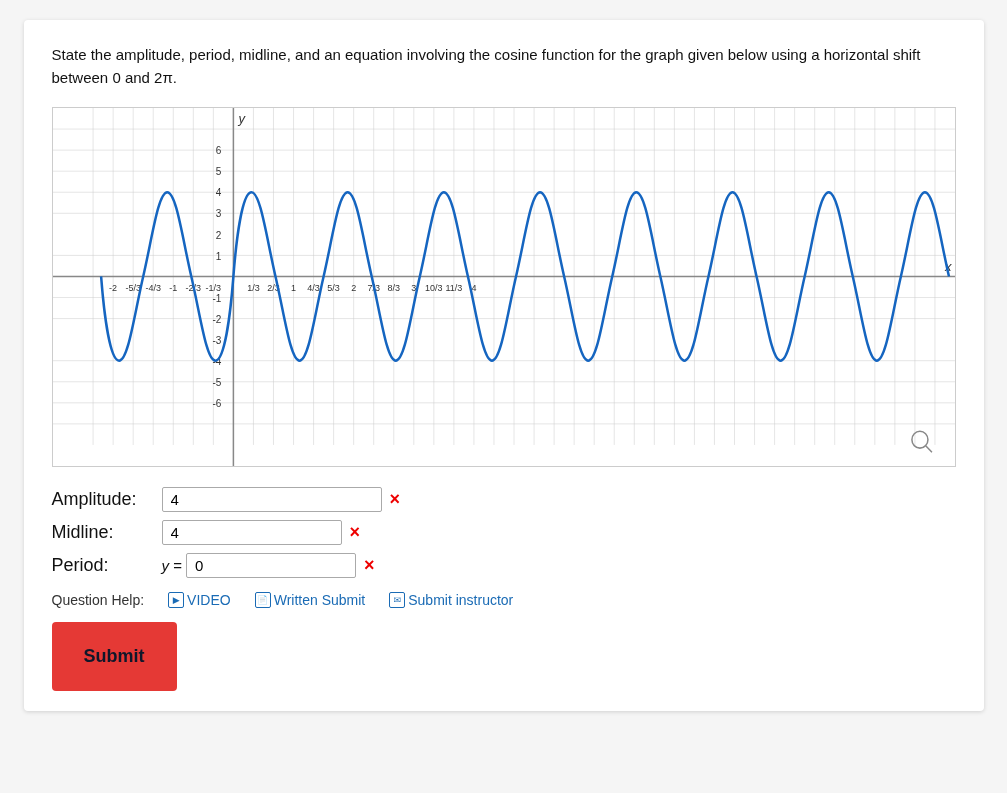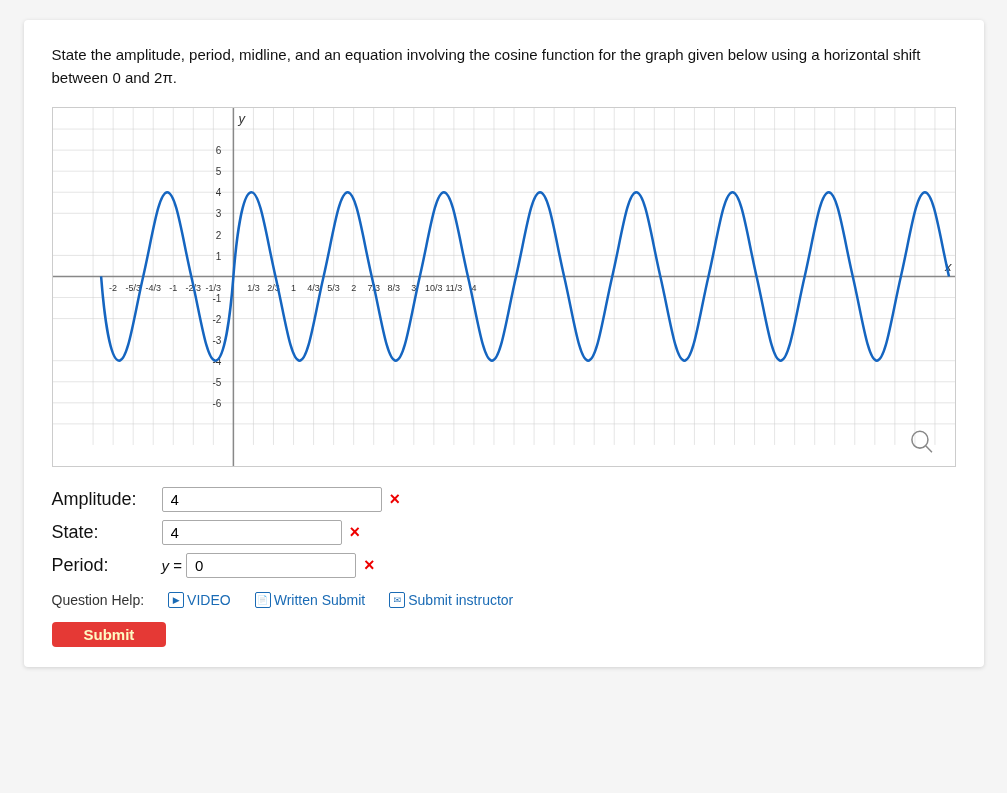--- a/index.html
+++ b/index.html
@@ -91,25 +91,25 @@
       border: 1.5px solid #1a6bb5;
       border-radius: 2px;
       display: inline-flex;
       align-items: center;
       justify-content: center;
       font-size: 9px;
       color: #1a6bb5;
     }
     .submit-btn {
       background: #e53935;
-      color: #fef9c3;
+      color: #0f172a;
       border: none;
       border-radius: 4px;
-      padding: 4px 32px;
-      font-size: 15px;
+      padding: 24px 32px;
+      font-size: 18px;
       cursor: pointer;
       font-weight: bold;
     }
   </style>
 </head>
 <body>
 
 <div class="card">
   <p class="question-text">State the amplitude, period, midline, and an equation involving the cosine function for the graph given below using a horizontal shift between 0 and 2π.</p>
 
@@ -286,21 +286,21 @@
   
   <div class="answers-section">
 
     <div class="answer-row">
       <span class="answer-label">Amplitude:</span>
       <input class="answer-input" type="text" value="4" style="width: 220px;">
       <span class="incorrect-mark">×</span>
     </div>
 
     <div class="answer-row">
-      <span class="answer-label">State:</span>
+      <span class="answer-label">Midline:</span>
       <input class="answer-input" type="text" value="4" style="width: 180px;">
       <span class="incorrect-mark">×</span>
     </div>
 
     <div class="answer-row">
       <span class="answer-label">Period:</span>
       <span style="margin-right:4px; font-size:15px;"><em>y</em> =</span>
       <input class="answer-input" type="text" value="0" style="width: 170px;">
       <span class="incorrect-mark">×</span>
     </div>

